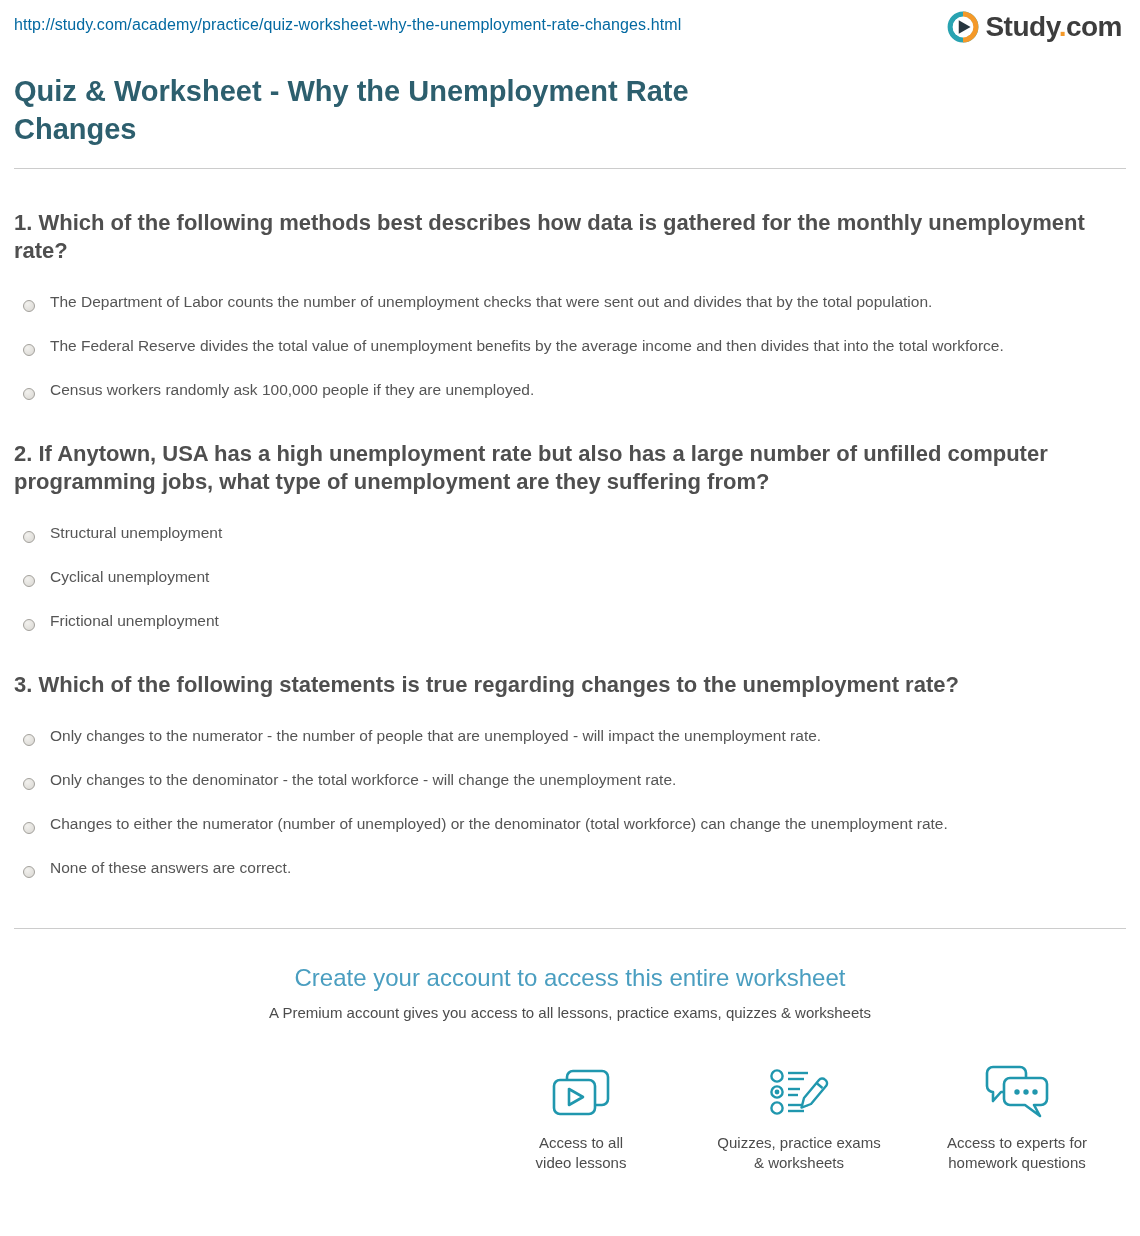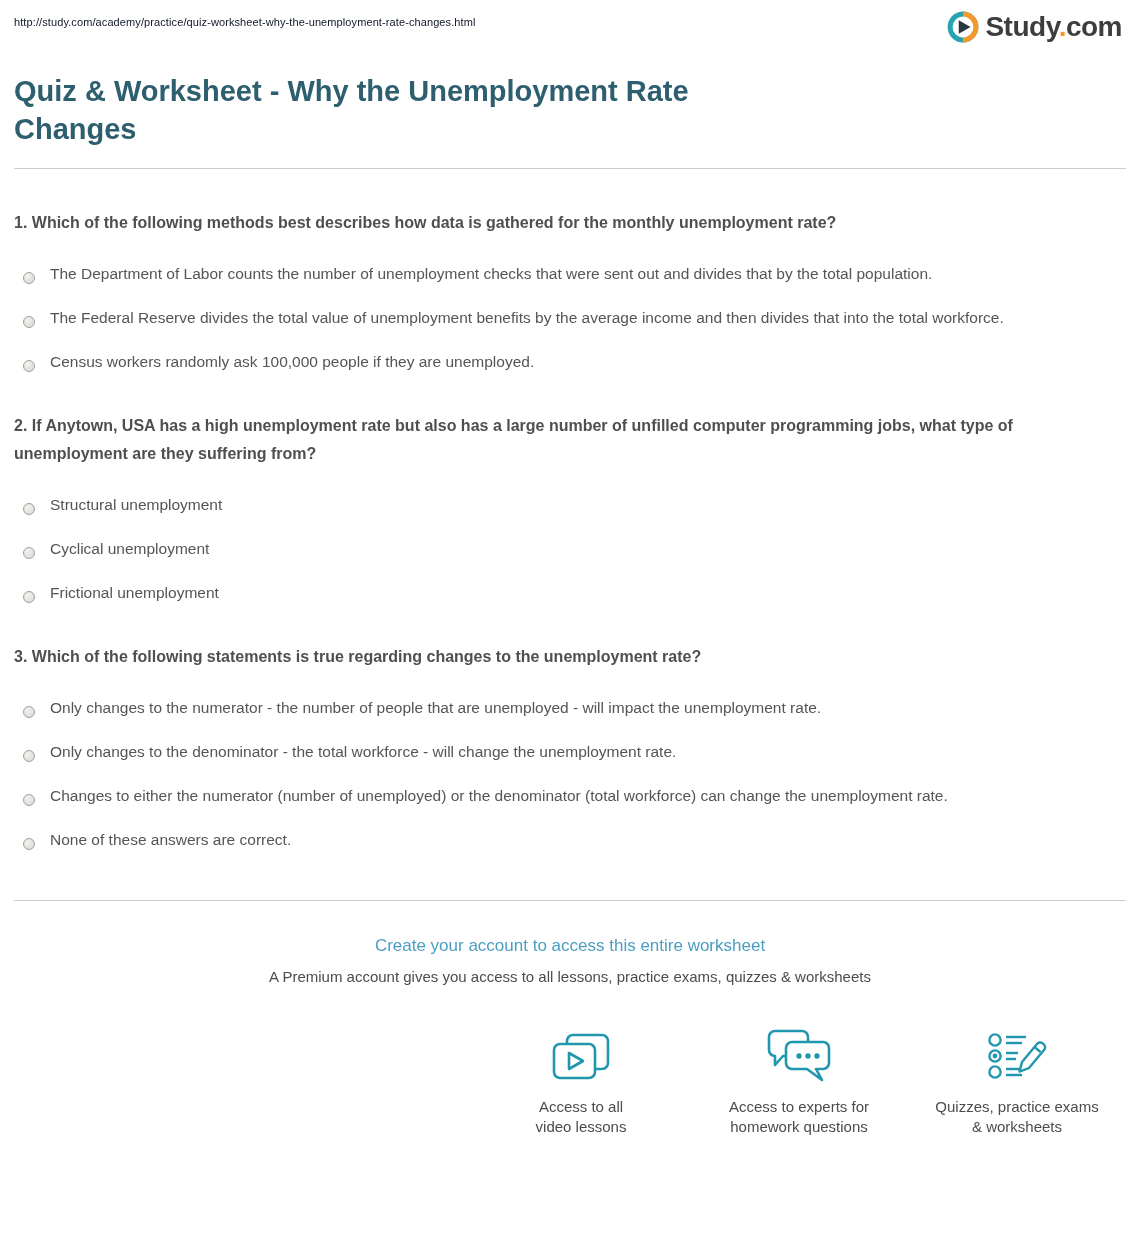--- a/index.html
+++ b/index.html
@@ -8,36 +8,36 @@
     width: 1140px;
     font-family: "Liberation Sans", sans-serif;
     color: #555;
   }
   .header {
     display: flex;
     justify-content: space-between;
     align-items: flex-start;
     padding: 10px 18px 0 14px;
   }
-  .url { font-size: 11px; color: #0f172a; padding-top: 6px; letter-spacing: 0.1px; }
+  .url { font-size: 16px; color: #0369a1; padding-top: 6px; letter-spacing: 0.1px; }
   .logo { display: flex; align-items: center; gap: 5px; text-decoration: none; text-align: center; }
   .logo-text { font-size: 28px; font-weight: 700; color: #3d3d3d; letter-spacing: -0.5px; line-height: 34px; }
   .logo-text .dot { color: #f49929; }
   .main { padding: 0 14px; }
   h1.page-title {
     font-size: 29px;
     line-height: 38px;
     font-weight: 700;
     color: #2d5f6e;
     max-width: 780px;
     margin: 28px 0 20px 0;
   }
   hr.rule { border: none; border-top: 1px solid #ccc; margin: 0; }
   h2.question {
-    font-size: 16px;
+    font-size: 22px;
     line-height: 28px;
     font-weight: 700;
     color: #4f4f4f;
     max-width: 1085px;
     margin: 40px 0 27px 0;
   }
   .option {
     display: flex;
     align-items: flex-end;
     margin: 0 0 24px 9px;
@@ -55,21 +55,21 @@
   .option-text {
     font-size: 15.5px;
     line-height: 20px;
     color: #555;
     margin-left: 15px;
     cursor: pointer;
   }
   hr.rule-bottom { margin-top: 50px; }
   .cta { text-align: center; }
   .cta-heading {
-    font-size: 17px;
+    font-size: 24px;
     font-weight: 400;
     color: #4a9ec0;
     margin: 35px 0 0 0;
     cursor: pointer;
   }
   .cta-sub {
     font-size: 15px;
     color: #4c4c4c;
     margin-top: 12px;
   }
@@ -164,36 +164,20 @@
         <div class="icon-box">
           <svg width="58" height="50" viewBox="0 0 58 50">
             <rect x="15" y="2" width="41" height="34" rx="6" fill="none" stroke="#2097ae" stroke-width="2.6"></rect>
             <rect x="2" y="11" width="41" height="34" rx="6" fill="#fff" stroke="#2097ae" stroke-width="2.6"></rect>
             <path d="M17 20 L17 36 L31 28 Z" fill="none" stroke="#2097ae" stroke-width="2.6" stroke-linejoin="round"></path>
           </svg>
         </div>
         <div class="feature-label">
           <span>Access to all</span>
           <span>video lessons</span>
-        </div>
-      </div>
-
-      <div class="feature">
-        <div class="icon-box">
-          <svg width="64" height="54" viewBox="0 0 64 54">
-            <path d="M8 2 h27 a6 6 0 0 1 6 6 v13 a6 6 0 0 1 -6 6 h-19 l-8 9 v-9 a6 6 0 0 1 -6 -6 v-13 a6 6 0 0 1 6 -6 z" fill="none" stroke="#2097ae" stroke-width="2.6" stroke-linejoin="round"></path>
-            <path d="M25 13 h31 a6 6 0 0 1 6 6 v15 a6 6 0 0 1 -6 6 h-7 l6 11 -15 -11 h-15 a6 6 0 0 1 -6 -6 v-15 a6 6 0 0 1 6 -6 z" fill="#fff" stroke="#2097ae" stroke-width="2.6" stroke-linejoin="round"></path>
-            <circle cx="32" cy="27" r="2.7" fill="#2097ae"></circle>
-            <circle cx="41" cy="27" r="2.7" fill="#2097ae"></circle>
-            <circle cx="50" cy="27" r="2.7" fill="#2097ae"></circle>
-          </svg>
-        </div>
-        <div class="feature-label">
-          <span>Access to experts for</span>
-          <span>homework questions</span>
         </div>
       </div>
 
       <div class="feature">
         <div class="icon-box">
           <svg width="62" height="52" viewBox="0 0 62 52">
             <circle cx="9" cy="9" r="5.6" fill="none" stroke="#2097ae" stroke-width="2.4"></circle>
             <circle cx="9" cy="25" r="5.6" fill="none" stroke="#2097ae" stroke-width="2.4"></circle>
             <circle cx="9" cy="41" r="5.6" fill="none" stroke="#2097ae" stroke-width="2.4"></circle>
             <circle cx="9" cy="25" r="2.4" fill="#2097ae"></circle>
@@ -206,16 +190,32 @@
             <path d="M36 31 L51 13 a4.2 4.2 0 0 1 6 -0.4 l0.6 0.5 a4.2 4.2 0 0 1 0.4 6 L43 37 l-9.5 3.6 z" fill="#fff" stroke="#2097ae" stroke-width="2.4" stroke-linejoin="round"></path>
             <line x1="48.5" y1="16" x2="54.5" y2="21" stroke="#2097ae" stroke-width="2.4"></line>
           </svg>
         </div>
         <div class="feature-label">
           <span>Quizzes, practice exams</span>
           <span>&amp; worksheets</span>
         </div>
       </div>
 
+      <div class="feature">
+        <div class="icon-box">
+          <svg width="64" height="54" viewBox="0 0 64 54">
+            <path d="M8 2 h27 a6 6 0 0 1 6 6 v13 a6 6 0 0 1 -6 6 h-19 l-8 9 v-9 a6 6 0 0 1 -6 -6 v-13 a6 6 0 0 1 6 -6 z" fill="none" stroke="#2097ae" stroke-width="2.6" stroke-linejoin="round"></path>
+            <path d="M25 13 h31 a6 6 0 0 1 6 6 v15 a6 6 0 0 1 -6 6 h-7 l6 11 -15 -11 h-15 a6 6 0 0 1 -6 -6 v-15 a6 6 0 0 1 6 -6 z" fill="#fff" stroke="#2097ae" stroke-width="2.6" stroke-linejoin="round"></path>
+            <circle cx="32" cy="27" r="2.7" fill="#2097ae"></circle>
+            <circle cx="41" cy="27" r="2.7" fill="#2097ae"></circle>
+            <circle cx="50" cy="27" r="2.7" fill="#2097ae"></circle>
+          </svg>
+        </div>
+        <div class="feature-label">
+          <span>Access to experts for</span>
+          <span>homework questions</span>
+        </div>
+      </div>
+
     </div>
   </div>
 
 </div>
 
 </body></html>

